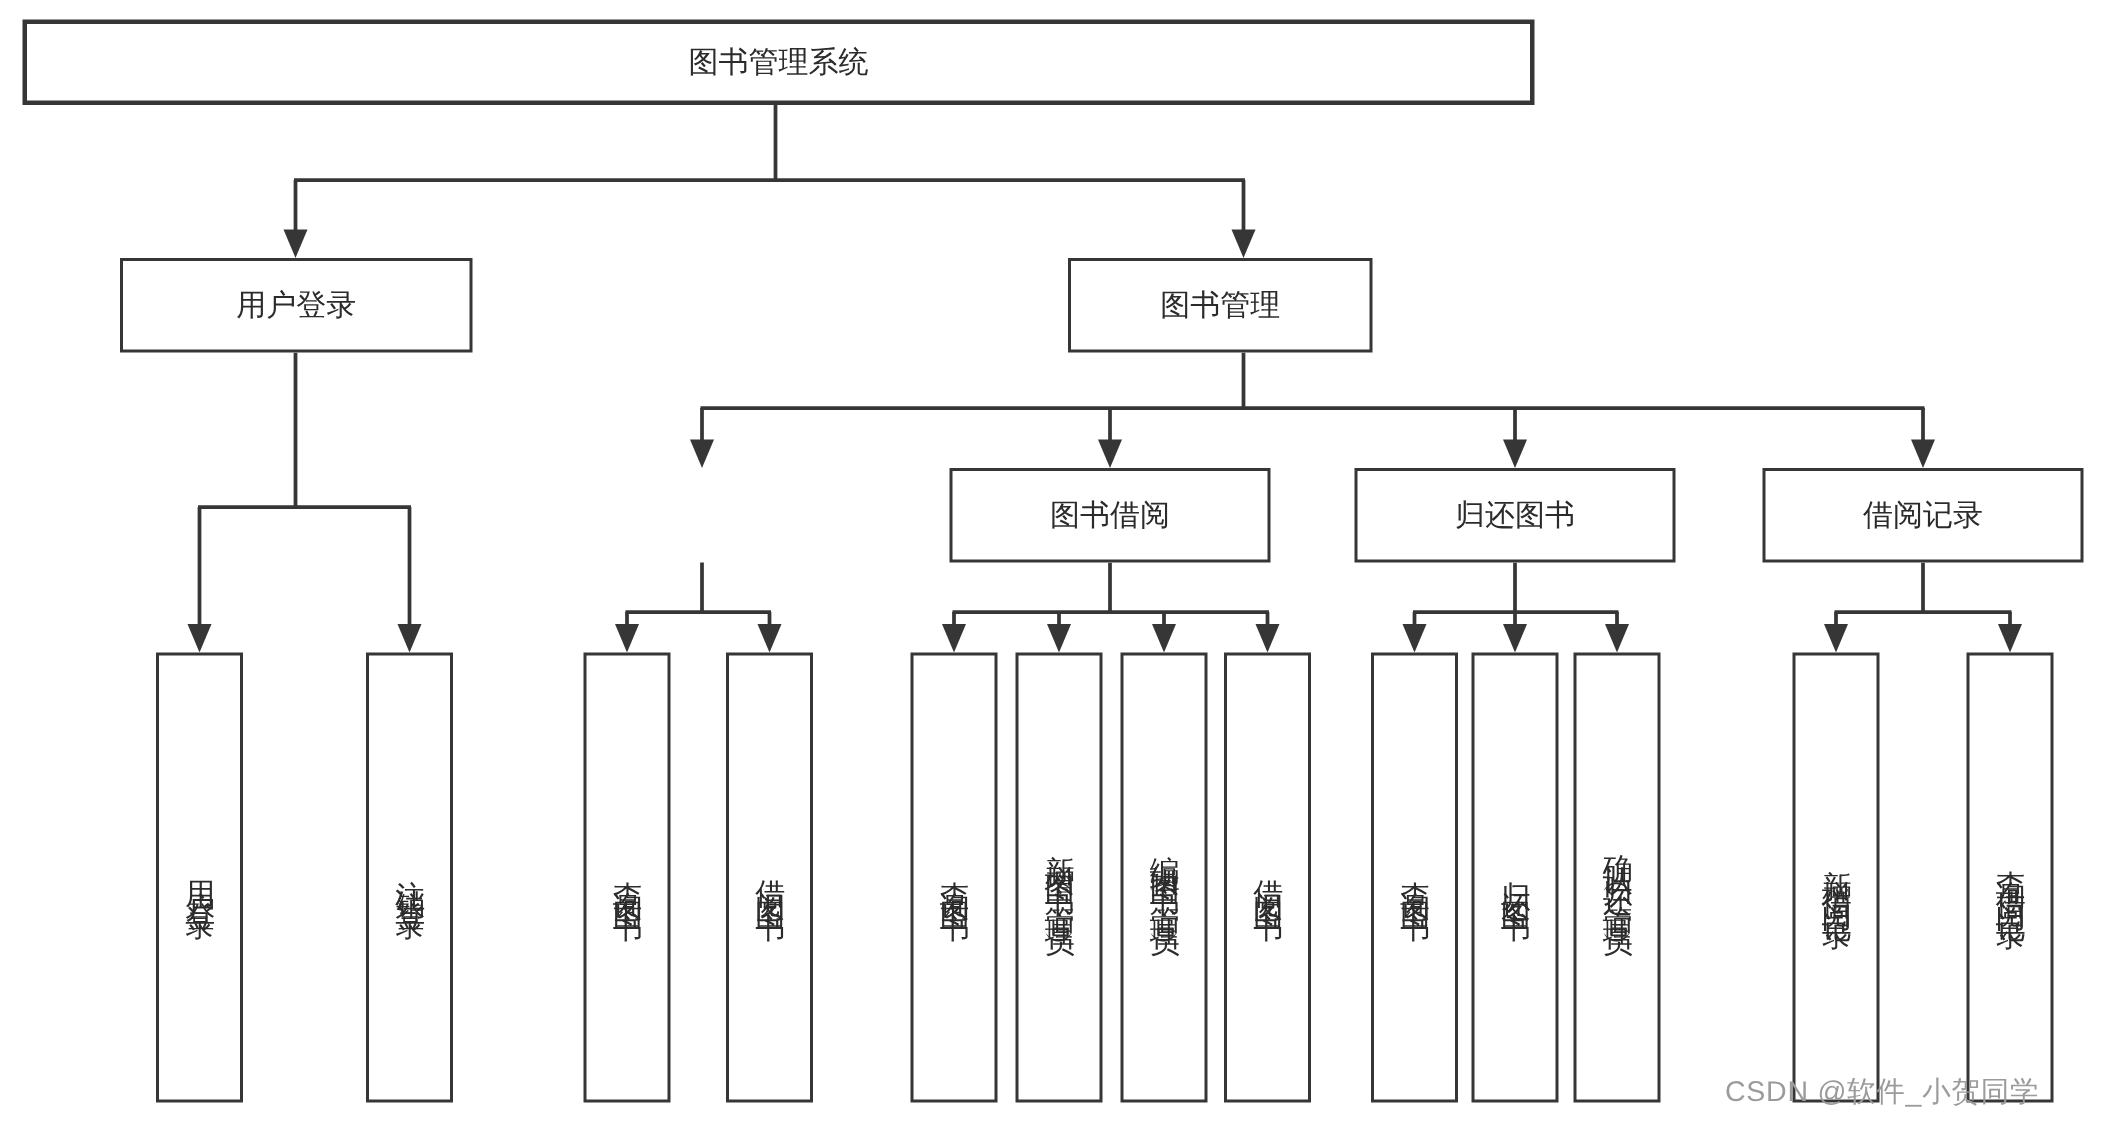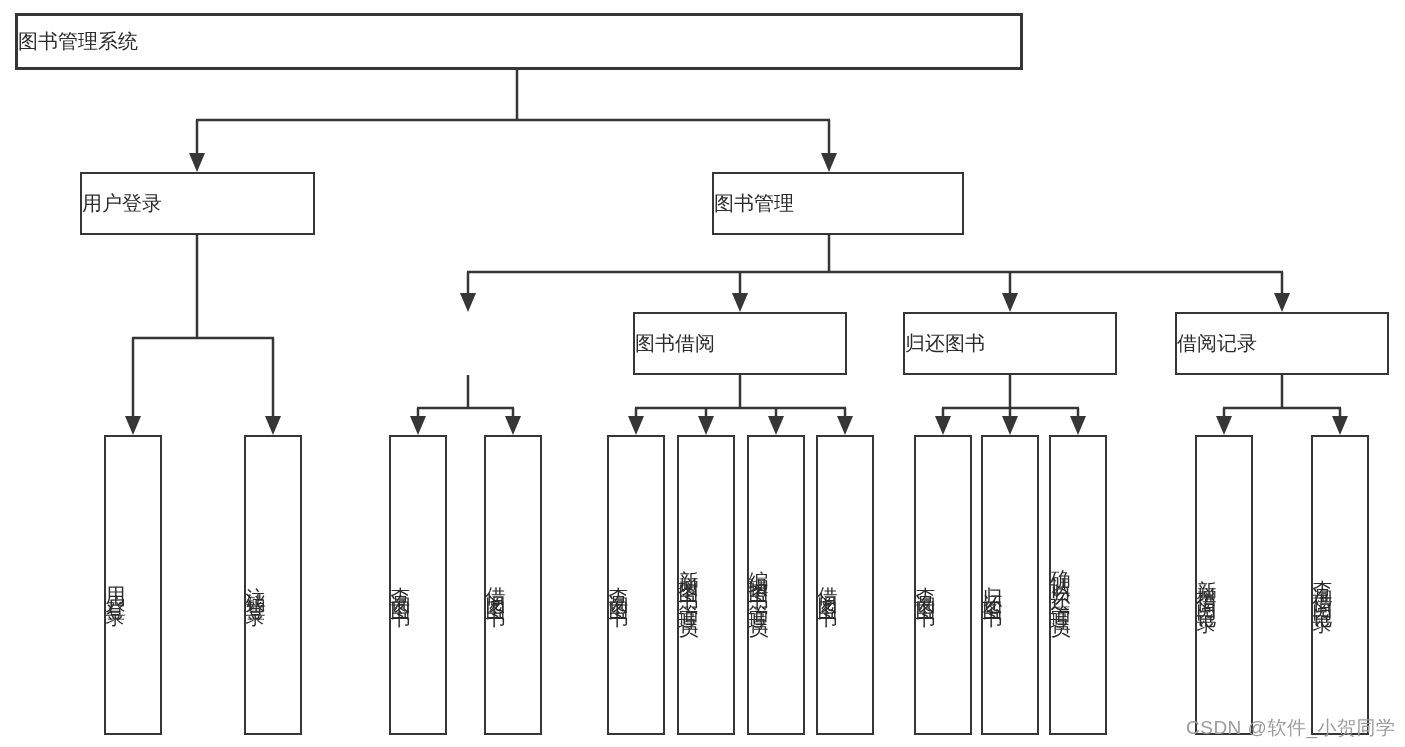--- a/index.html
+++ b/index.html
@@ -19,21 +19,21 @@
     width: 1405px; height: 747px;
   }
   .connectors line { stroke: #363636; stroke-width: 2.5; }
   .connectors polygon { fill: #363636; }
   .box {
     position: absolute;
     background: #ffffff;
     border: 2.5px solid #363636;
     display: flex;
     align-items: center;
-    justify-content: flex-start;
+    justify-content: center;
     color: #2b2b2b;
     font-size: 20px;
     z-index: 2;
   }
   .box.root {
     left: 15px; top: 13px;
     width: 1008px; height: 57px;
     border-width: 3px;
   }
   .box.mid { height: 63px; }
@@ -44,21 +44,21 @@
   .vtext {
     writing-mode: vertical-rl;
     text-orientation: mixed;
     letter-spacing: 7px;
     line-height: 1;
     font-size: 20px;
     white-space: nowrap;
   }
   .watermark {
     position: absolute;
-    left: 1186px; top: 715px;
+    left: 1150px; top: 715px;
     font-size: 19px;
     color: #9b9b9b;
     letter-spacing: 0.5px;
     z-index: 3;
     white-space: nowrap;
   }
 </style>
 </head>
 <body>
 
@@ -126,21 +126,21 @@
     <polygon points="1332,416 1348,416 1340,435"></polygon>
   </svg>
 
   <div class="box root">
     <span>图书管理系统</span>
   </div>
 
   <div class="box mid" style="left:80px; top:172px; width:235px;">
     <span>用户登录</span>
   </div>
-  <div class="box mid" style="left:712px; top:172px; width:252px;">
+  <div class="box mid" style="left:712px; top:172px; width:203px;">
     <span>图书管理</span>
   </div>
 
   <div class="box mid" style="left:633px; top:312px; width:214px;">
     <span>图书借阅</span>
   </div>
   <div class="box mid" style="left:903px; top:312px; width:214px;">
     <span>归还图书</span>
   </div>
   <div class="box mid" style="left:1175px; top:312px; width:214px;">

